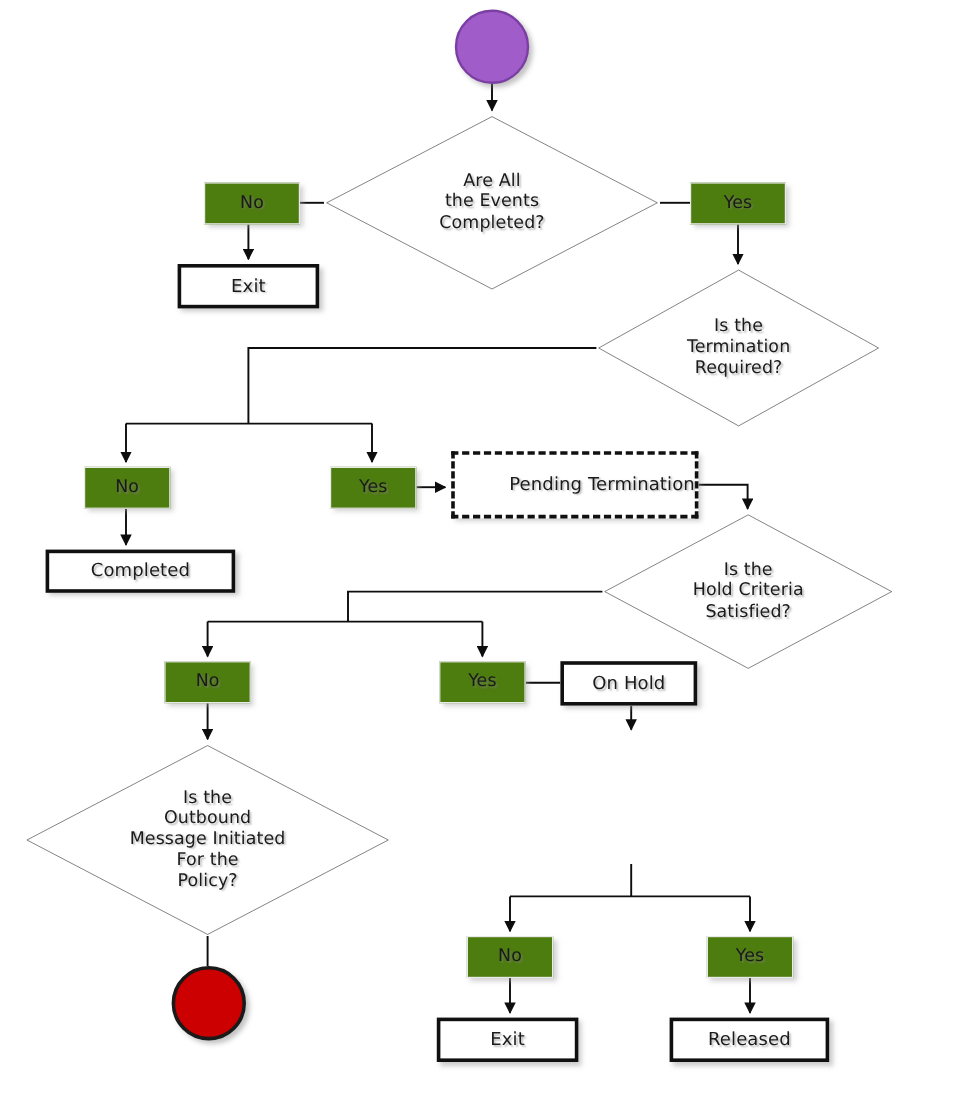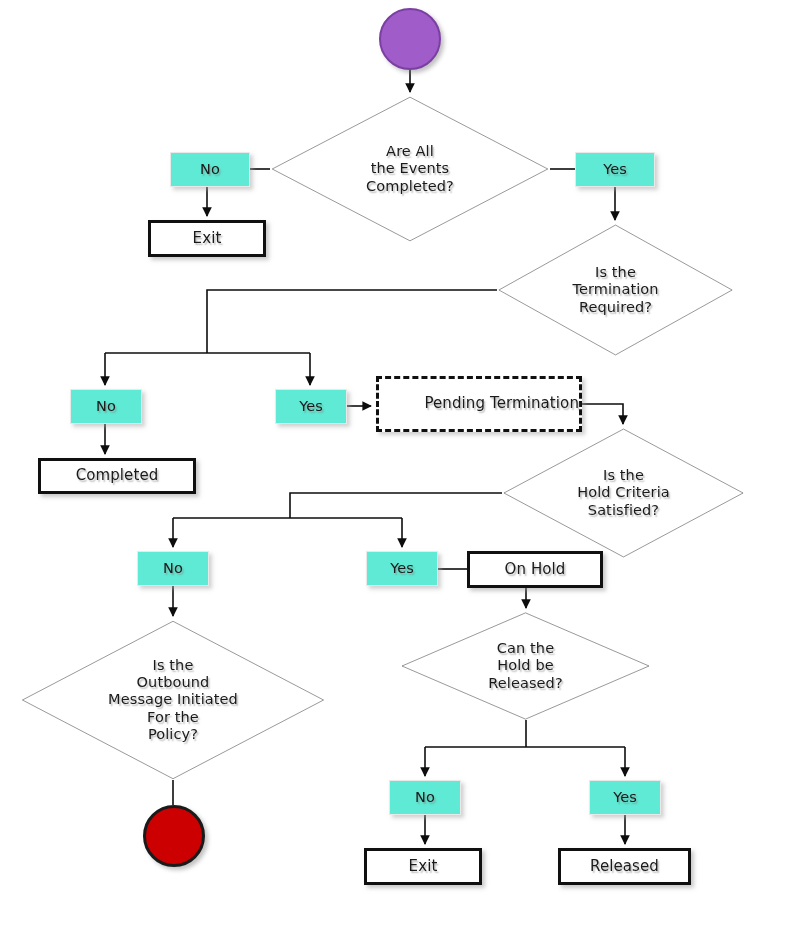--- a/index.html
+++ b/index.html
@@ -80,21 +80,21 @@
   
   .dashed {
     background: #ffffff;
     border: 3px dashed #101010;
     box-shadow: 3px 3px 4px rgba(150,150,150,0.45);
   }
   .dashed .txt { font-size: 15px; }
 
   
   .lbl {
-    background: #5eead4;
+    background: #4d7c0f;
     border: 1px solid #e9e9e9;
     box-shadow: 3px 3px 4px rgba(165,165,165,0.5);
   }
   .lbl .txt { font-size: 14.5px; }
 </style>
 </head>
 <body>
 
 <div id="canvas">
 
@@ -189,38 +189,30 @@
     <svg class="dshape" viewBox="0 0 100 100" preserveAspectRatio="none">
       <polygon points="50,0.8 99.2,50 50,99.2 0.8,50" fill="#ffffff" stroke="#1a1a1a" stroke-width="0.45" vector-effect="non-scaling-stroke"></polygon>
     </svg>
     <span class="txt">Is the
 Outbound
 Message Initiated
 For the
 Policy?</span>
   </div>
 
-  <div class="node diamond" style="left: 400px; top: 612px; width: 251px; height: 108px;">
-    <svg class="dshape" viewBox="0 0 100 100" preserveAspectRatio="none">
-      <polygon points="50,0.8 99.2,50 50,99.2 0.8,50" fill="#ffffff" stroke="#1a1a1a" stroke-width="0.45" vector-effect="non-scaling-stroke"></polygon>
-    </svg>
-    <span class="txt">Can the
-Hold be
-Released?</span>
-  </div>
 
   <div class="node proc" style="left: 148px; top: 220px; width: 118px; height: 37px;">
     <span class="txt">Exit</span>
   </div>
 
   <div class="node proc" style="left: 38px; top: 458px; width: 158px; height: 36px;">
     <span class="txt">Completed</span>
   </div>
 
-  <div class="node proc" style="left: 467px; top: 551px; width: 136px; height: 37px;">
+  <div class="node proc" style="left: 467px; top: 551px; width: 114px; height: 37px;">
     <span class="txt">On Hold</span>
   </div>
 
   <div class="node proc" style="left: 364px; top: 848px; width: 118px; height: 37px;">
     <span class="txt">Exit</span>
   </div>
 
   <div class="node proc" style="left: 558px; top: 848px; width: 133px; height: 37px;">
     <span class="txt">Released</span>
   </div>

